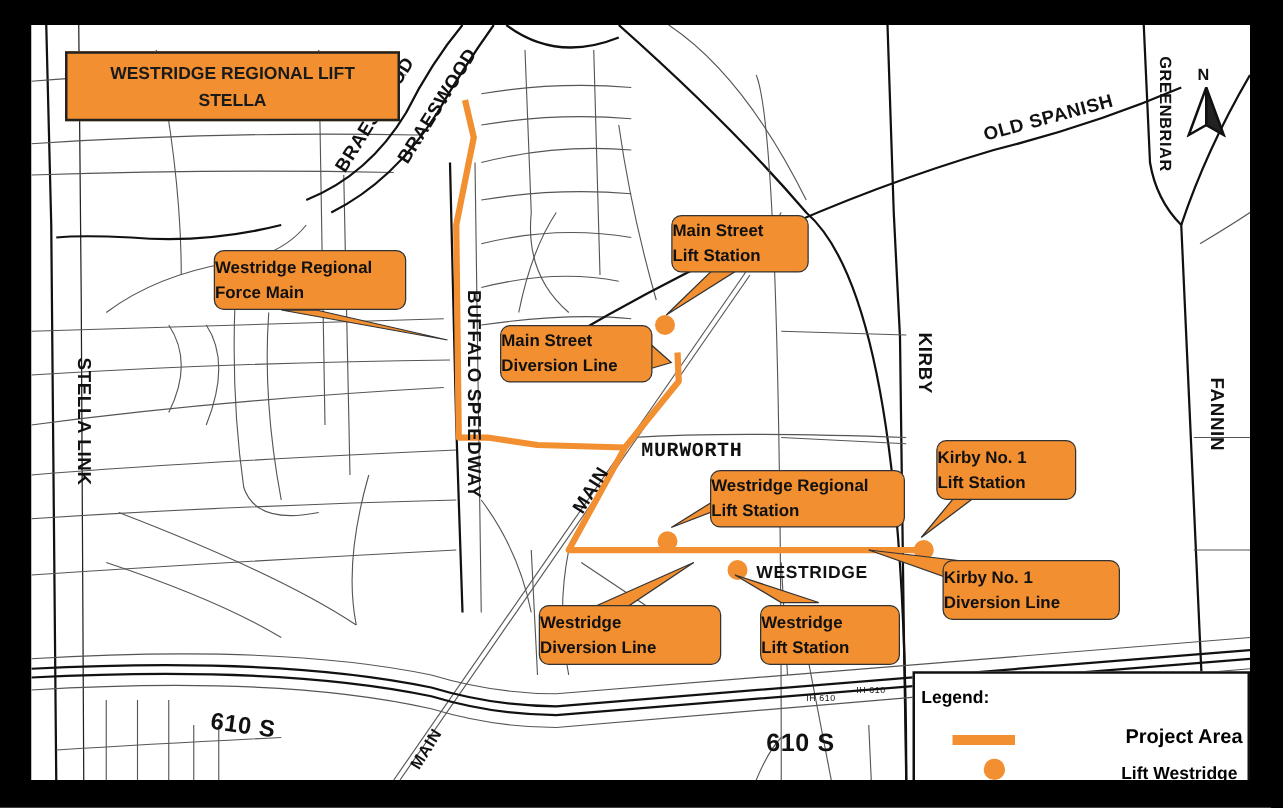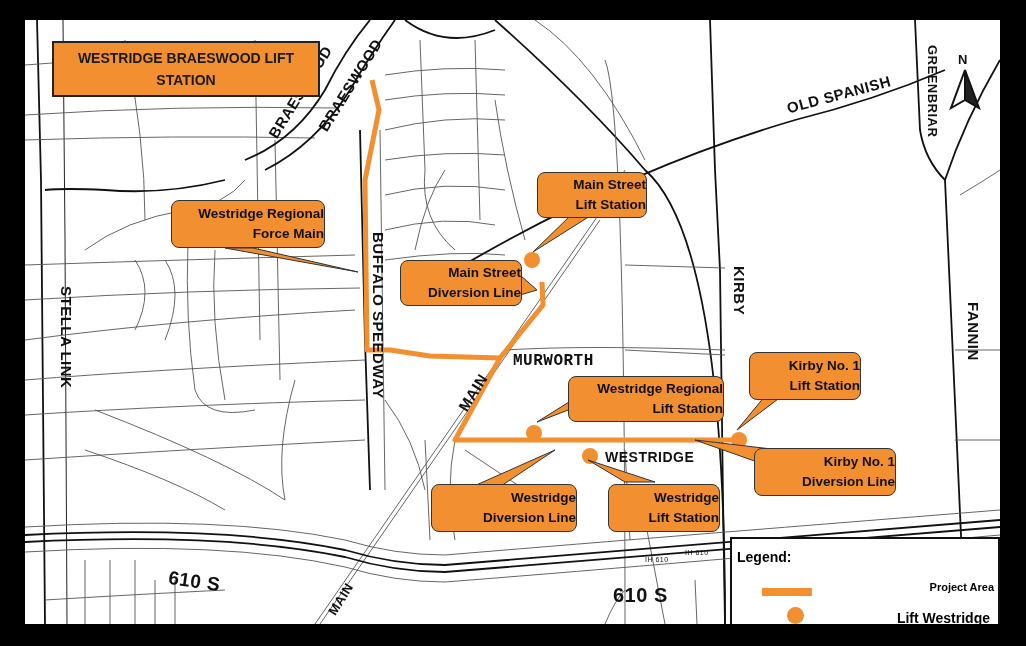--- a/index.html
+++ b/index.html
@@ -4,26 +4,26 @@
 <style>
   html, body { margin:0; padding:0; background:#000; }
   body { width:1026px; height:646px; position:relative; overflow:hidden; font-family:"Liberation Sans", "DejaVu Sans", sans-serif; }
   #frame { position:absolute; left:25px; top:20px; width:975px; height:604px; background:#fff; overflow:hidden; }
   svg.map { position:absolute; left:0; top:0; }
   .roads path, .roads line, .roads polyline { fill:none; stroke:#222; stroke-width:1; }
   .roads .thick { stroke:#111; stroke-width:1.8; }
   .roads .thin { stroke:#555; stroke-width:0.9; }
   .road-label { position:absolute; font-weight:bold; color:#111; font-size:15px; white-space:nowrap; letter-spacing:0.5px; transform-origin:left top; }
   .title-box { position:absolute; left:27px; top:21px; width:268px; height:56px; background:#f28f30; border:2px solid #222; box-sizing:border-box; display:flex; align-items:center; justify-content:center; text-align:center; font-weight:bold; font-size:14px; line-height:22px; color:#1a1a1a; padding:0 8px; }
-  .callout { position:absolute; background:#f28f30; border:1.5px solid #333; border-radius:8px; box-sizing:border-box; text-align:right; font-weight:bold; font-size:13.5px; line-height:20px; color:#111; display:flex; flex-direction:column; justify-content:center; }
+  .callout { position:absolute; background:#f28f30; border:1.5px solid #333; border-radius:8px; box-sizing:border-box; text-align:left; font-weight:bold; font-size:13.5px; line-height:20px; color:#111; display:flex; flex-direction:column; justify-content:center; }
   .legend { position:absolute; left:705px; top:483px; width:270px; height:104px; background:#fff; border:2px solid #111; box-sizing:border-box;margin-top:34px; }
   .legend .ttl { position:absolute; left:5px; top:10px; font-weight:bold; font-size:14px; }
   .legend .line-sw { position:absolute; left:30px; top:49px; width:50px; height:8px; background:#f28f30; }
   .legend .dot-sw { position:absolute; left:55px; top:68px; width:17px; height:17px; border-radius:50%; background:#f28f30; }
-  .legend .l1 { position:absolute; right:4px; top:42px; font-weight:bold; font-size:11px; }
+  .legend .l1 { position:absolute; right:4px; top:42px; font-weight:bold; font-size:16px; }
   .legend .l2 { position:absolute; right:8px; top:71px; font-weight:bold; font-size:14px; }
   .north { position:absolute; left:920px; top:30px; width:40px; height:60px; }
 </style>
 </head>
 <body>
 
 <div id="frame">
   <svg class="map" width="975" height="604" viewBox="0 0 975 604">
     <g class="roads">
 
@@ -150,21 +150,21 @@
   <div class="road-label" style="left:300px;top:590px;transform:rotate(-58deg);font-size:13px;">MAIN</div>
   <div class="road-label" style="left:488px;top:332px;font-size:16px;font-family:Liberation Mono, monospace;">MURWORTH</div>
   <div class="road-label" style="left:580px;top:429px;font-size:14px;">WESTRIDGE</div>
   <div class="road-label" style="left:723px;top:246px;transform:rotate(90deg);">KIRBY</div>
   <div class="road-label" style="left:957px;top:282px;transform:rotate(90deg);">FANNIN</div>
   <div class="road-label" style="left:145px;top:547px;transform:rotate(8deg);font-size:19px;">610 S</div>
   <div class="road-label" style="left:588px;top:564px;font-size:20px;">610 S</div>
   <div class="road-label" style="left:620px;top:536px;font-size:7px;font-weight:normal;">IH 610</div>
   <div class="road-label" style="left:660px;top:529px;font-size:7px;font-weight:normal;">IH 610</div>
 
-  <div class="title-box">WESTRIDGE BRAESWOOD LIFT STATION</div>
+  <div class="title-box">WESTRIDGE REGIONAL LIFT STELLA</div>
 
   <svg class="north" viewBox="0 0 40 60">
     <text x="13" y="14" font-size="13" font-weight="bold" font-family="Liberation Sans, sans-serif" fill="#111">N</text>
     <polygon points="20,20 6,58 20,50" fill="#fff" stroke="#111" stroke-width="2"></polygon>
     <polygon points="20,20 34,58 20,50" fill="#222" stroke="#111" stroke-width="2"></polygon>
   </svg>
 
   <div class="callout" style="left:146px;top:180px;width:154px;height:48px;">
     <span>Westridge Regional</span>
     <span>Force Main</span>

